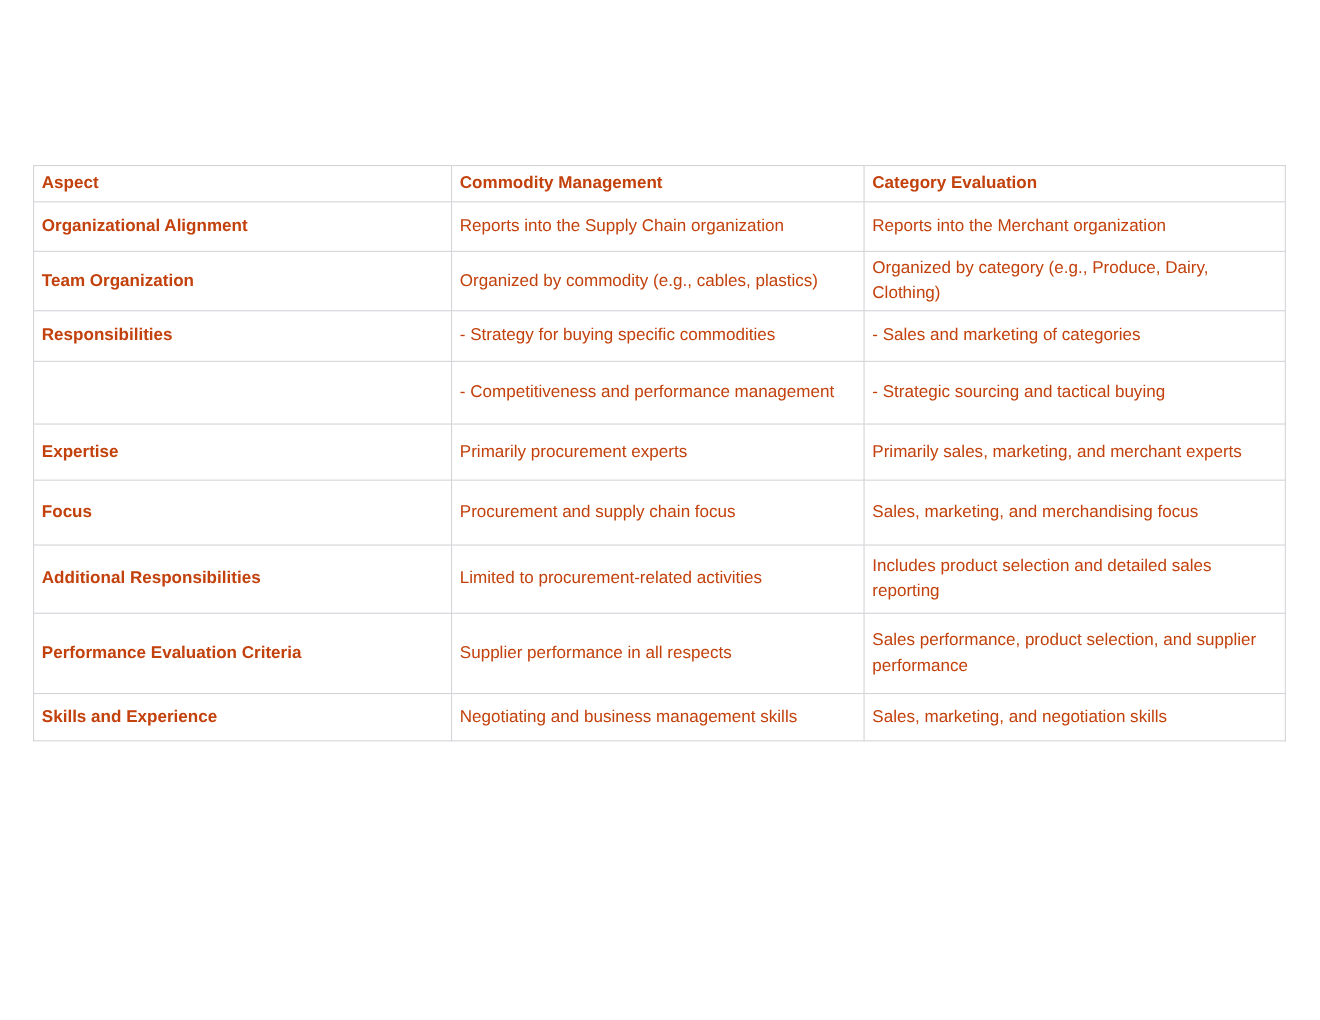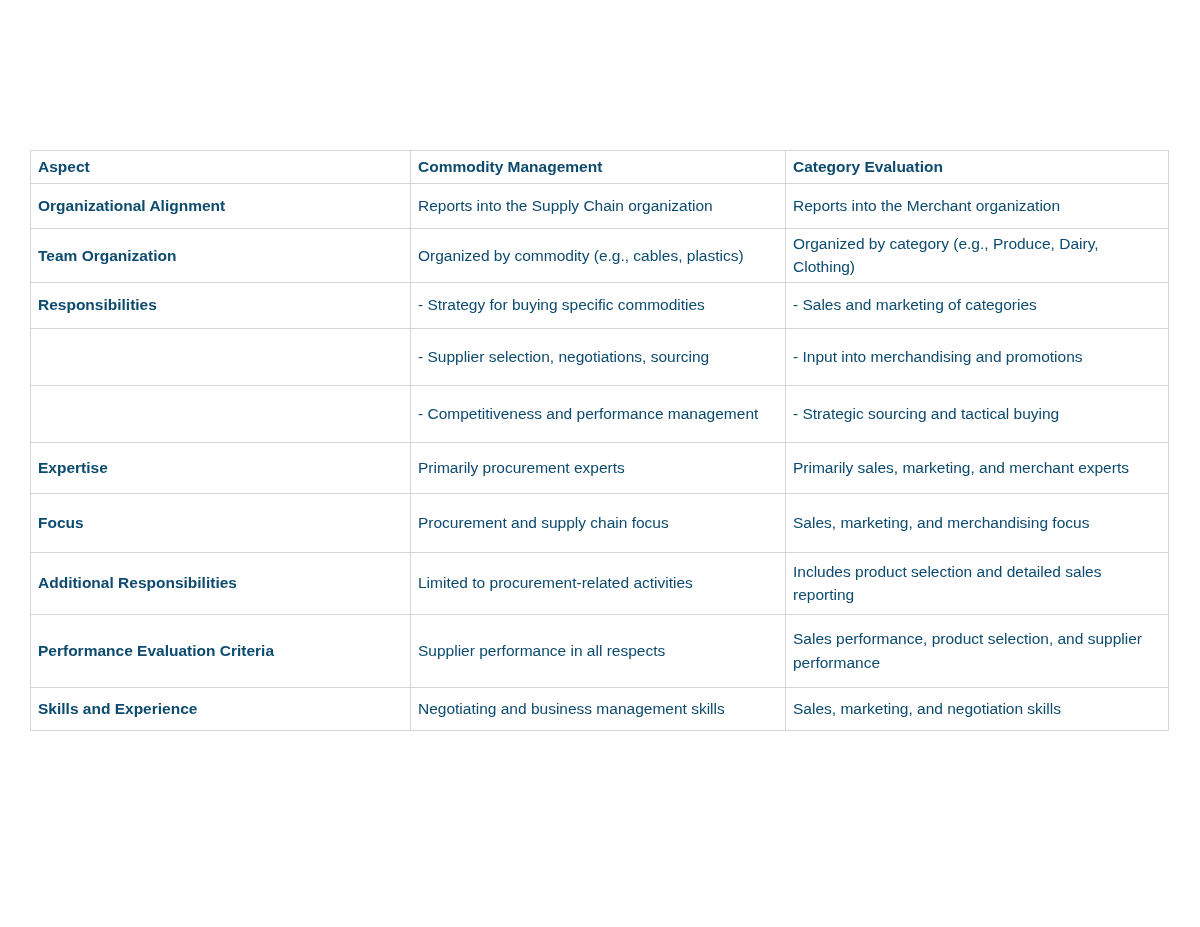--- a/index.html
+++ b/index.html
@@ -17,21 +17,21 @@
   }
   table.cmp {
     position: absolute;
     left: 30px;
     top: 150px;
     width: 1138px;
     border-collapse: collapse;
     table-layout: fixed;
     font-size: 15.5px;
     line-height: 1.5;
-    color: #0c4a6e;
+    color: #c2410c;
   }
   table.cmp th, table.cmp td {
     border: 1px solid #d4d4d9;
     padding: 3px 9px 3px 7px;
     vertical-align: middle;
     text-align: left;
     overflow: hidden;
   }
   table.cmp th {
     font-weight: 700;
@@ -79,25 +79,20 @@
       <tr class="r1">
         <td class="aspect">Team Organization</td>
         <td>Organized by commodity (e.g., cables, plastics)</td>
         <td>Organized by category (e.g., Produce, Dairy, Clothing)</td>
       </tr>
       <tr class="r2">
         <td class="aspect">Responsibilities</td>
         <td>- Strategy for buying specific commodities</td>
         <td>- Sales and marketing of categories</td>
       </tr>
-      <tr class="r3">
-        <td class="aspect"></td>
-        <td>- Supplier selection, negotiations, sourcing</td>
-        <td>- Input into merchandising and promotions</td>
-      </tr>
       <tr class="r4">
         <td class="aspect"></td>
         <td>- Competitiveness and performance management</td>
         <td>- Strategic sourcing and tactical buying</td>
       </tr>
       <tr class="r6">
         <td class="aspect">Expertise</td>
         <td>Primarily procurement experts</td>
         <td>Primarily sales, marketing, and merchant experts</td>
       </tr>

